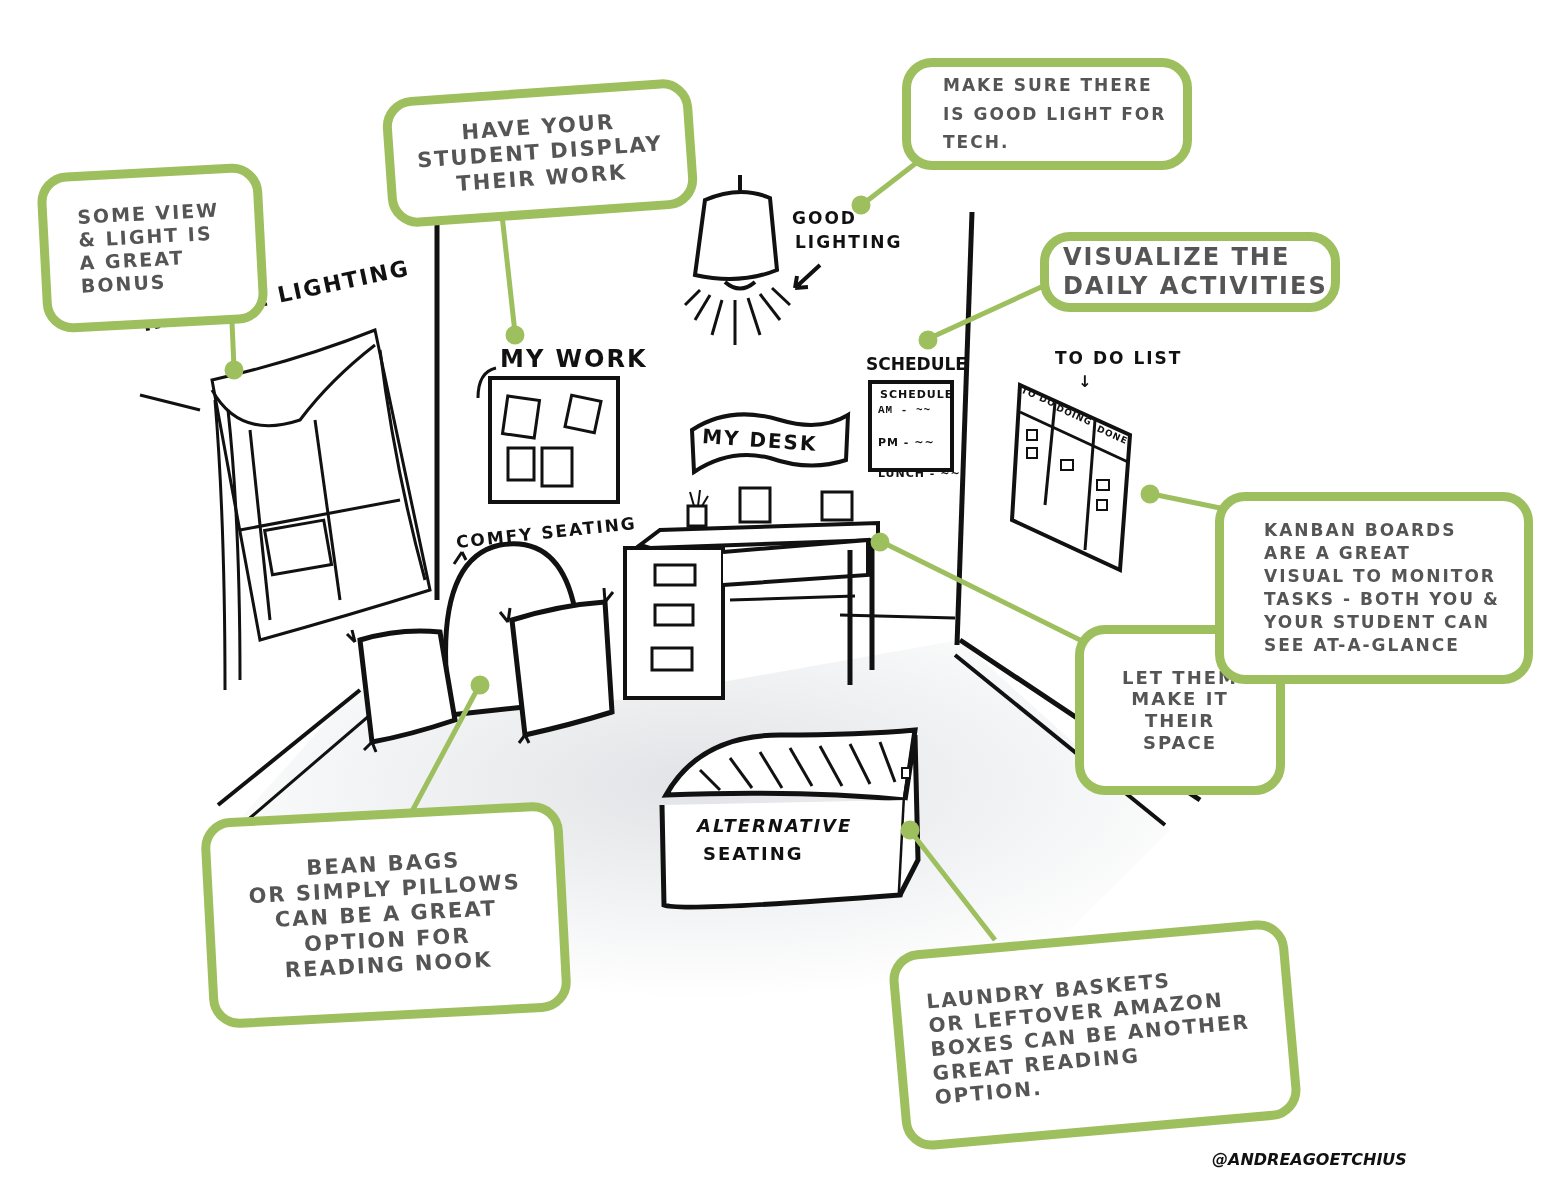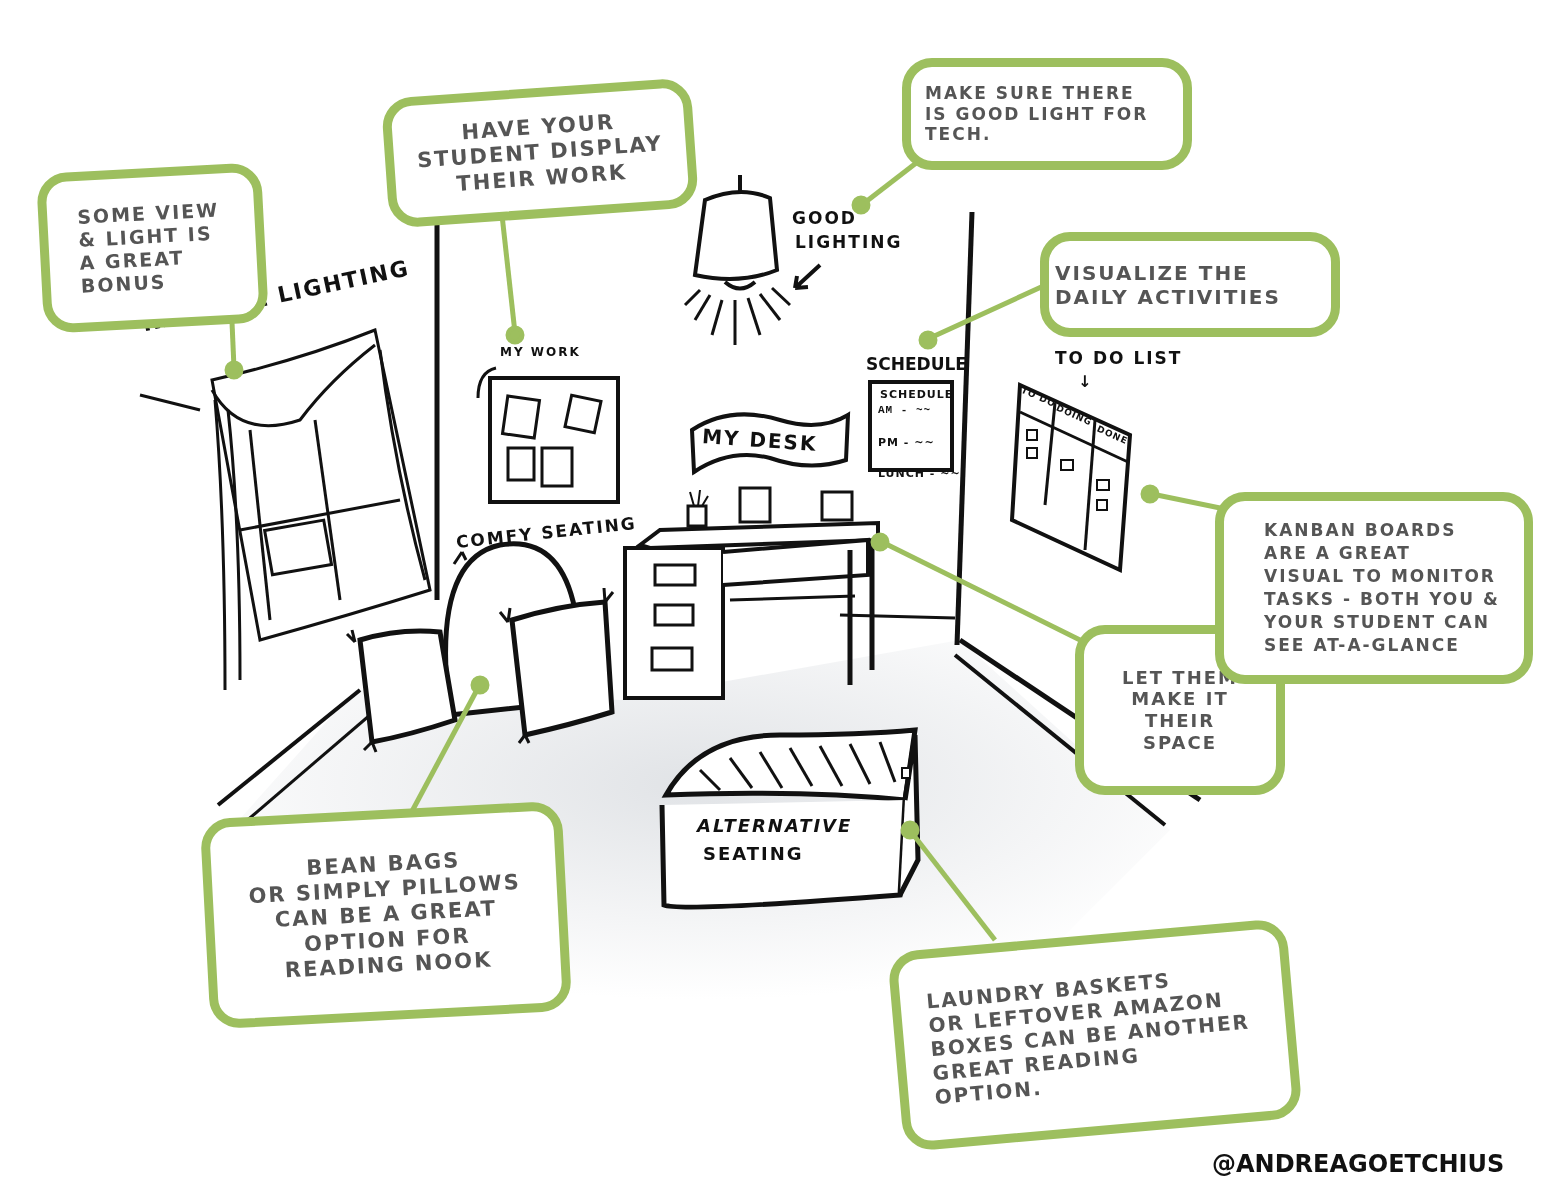--- a/index.html
+++ b/index.html
@@ -162,21 +162,21 @@
       <line x1="410" y1="815" x2="478" y2="688"></line>
         <circle cx="480" cy="685" r="7"></circle>
       <line x1="995" y1="940" x2="912" y2="833"></line>
         <circle cx="910" cy="830" r="7"></circle>
     </g>
   </svg>
 
   <div class="label" style="left:140px; top:312px; font-size:22px; transform:rotate(-12deg); transform-origin:left top;">Natural lighting</div>
   <div class="label" style="left:792px; top:208px; font-size:17px;text-align:right;">Good</div>
   <div class="label" style="left:795px; top:232px; font-size:17px;">lighting</div>
-  <div class="label" style="left:500px; top:345px; font-size:12px;">My work</div>
+  <div class="label" style="left:500px; top:345px; font-size:24px;">My work</div>
   <div class="label" style="left:702px; top:428px; font-size:20px; transform:rotate(4deg);">My desk</div>
   <div class="label" style="left:866px; top:354px; font-size:17px; letter-spacing:0;">Schedule</div>
   <div class="label small" style="left:880px; top:388px;">Schedule</div>
   <div class="label small" style="left:878px; top:404px;font-family:Liberation Mono, monospace;">AM - ~~</div>
   <div class="label small" style="left:878px; top:420px;margin-top:47px;">Lunch - ~~</div>
   <div class="label small" style="left:878px; top:436px;">PM - ~~</div>
   <div class="label" style="left:1016px; top:348px; font-size:17px;margin-left:39px;">To do list</div>
   <div class="label" style="left:1078px; top:372px; font-size:16px;">↓</div>
   <div class="label small" style="left:1020px; top:392px; font-size:9px; transform:rotate(24deg);">To do</div>
   <div class="label small" style="left:1055px; top:410px; font-size:9px; transform:rotate(24deg);">Doing</div>
@@ -191,27 +191,27 @@
     <span class="line">a great</span>
     <span class="line">bonus</span>
   </div>
 
   <div class="callout" style="left:385px; top:88px; width:310px; height:130px; padding:0 20px; font-size:21px; transform:rotate(-4deg); align-items:center;">
     <span class="line">Have your</span>
     <span class="line">student display</span>
     <span class="line">their work</span>
   </div>
 
-  <div class="callout" style="left:902px; top:58px; width:290px; height:112px; padding:0 14px; font-size:17px;">
+  <div class="callout" style="left:902px; top:58px; width:290px; height:112px; padding:0 32px; font-size:17px;gap:8px;">
     <span class="line">Make sure there</span>
     <span class="line">is good light for</span>
     <span class="line">tech.</span>
   </div>
 
-  <div class="callout" style="left:1040px; top:232px; width:300px; height:105px; padding:0 6px; font-size:20px;">
+  <div class="callout" style="left:1040px; top:232px; width:300px; height:80px; padding:0 14px; font-size:24px;">
     <span class="line">Visualize the</span>
     <span class="line">daily activities</span>
   </div>
 
   <div class="callout" style="left:1075px; top:625px; width:210px; height:170px; padding:0 20px; font-size:18px; align-items:center;">
     <span class="line">Let them</span>
     <span class="line">make it</span>
     <span class="line">their</span>
     <span class="line">space</span>
   </div>
@@ -234,14 +234,14 @@
   </div>
 
   <div class="callout" style="left:895px; top:935px; width:400px; height:200px; padding:0 26px; font-size:20px; transform:rotate(-5deg);">
     <span class="line">Laundry baskets</span>
     <span class="line">or leftover amazon</span>
     <span class="line">boxes can be another</span>
     <span class="line">great reading</span>
     <span class="line">option.</span>
   </div>
 
-  <div class="label" style="left:1212px; top:1150px; font-size:24px; letter-spacing:0; text-transform:uppercase;">@AndreaGoetchius</div>
+  <div class="label" style="left:1212px; top:1150px; font-size:16px; letter-spacing:0; text-transform:uppercase;font-style:italic;">@AndreaGoetchius</div>
 </div>
 
 </body></html>

